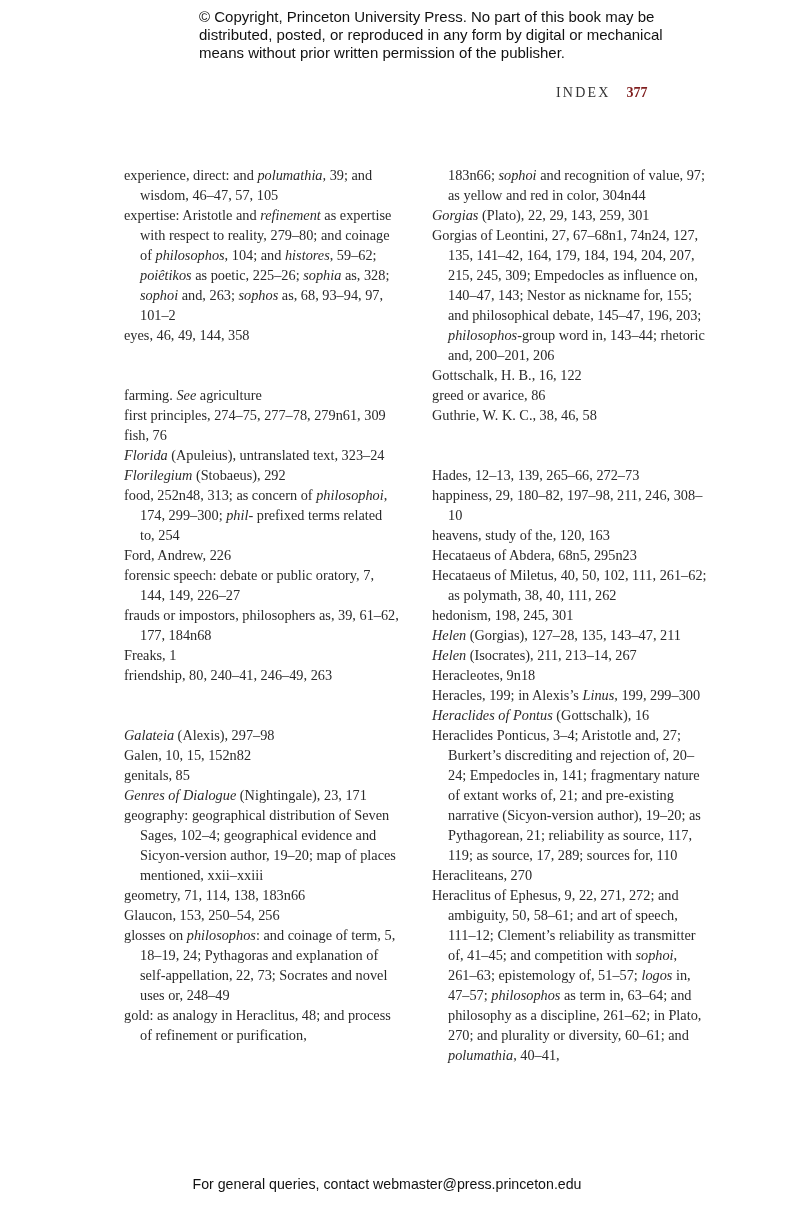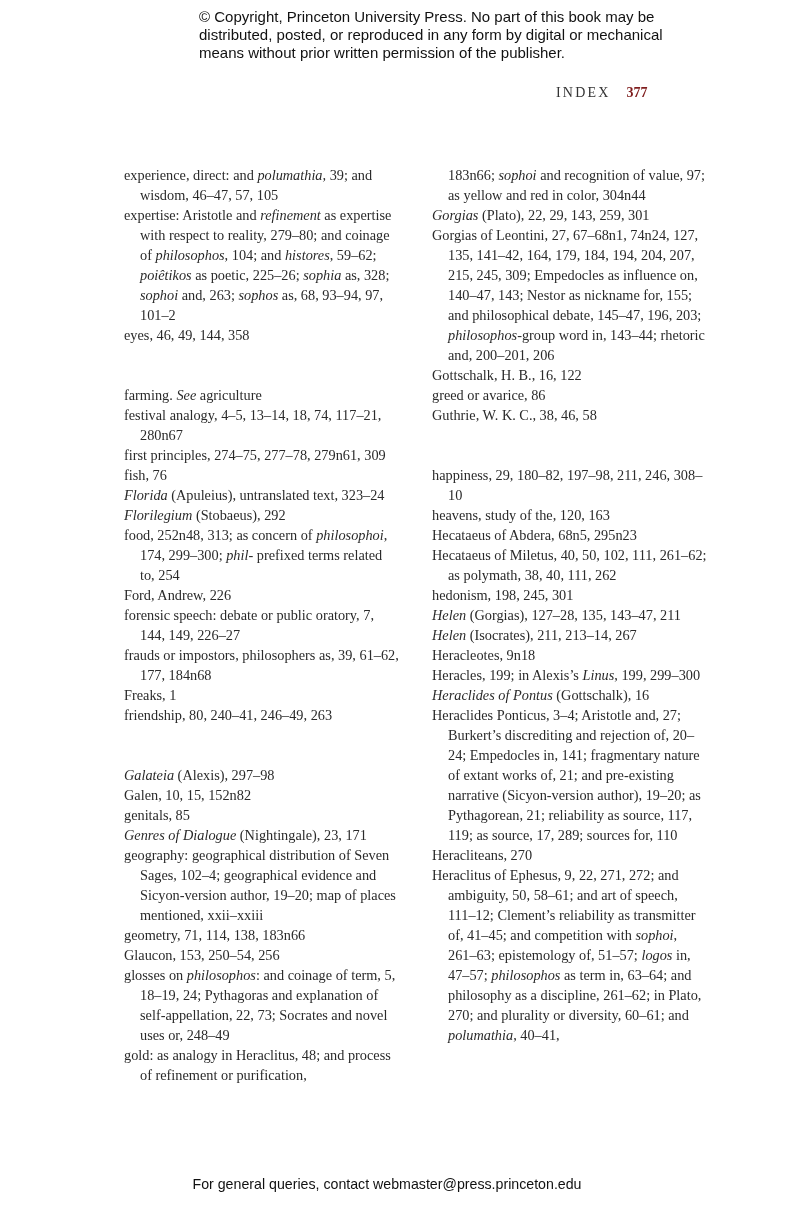--- a/index.html
+++ b/index.html
@@ -41,21 +41,20 @@
 <div class="running-head">
   <span class="label">INDEX</span><span class="pagenum">377</span>
 </div>
 
 <div class="col left">
     <p class="entry">experience, direct: and <i>polumathia,</i> 39; and wisdom, 46–47, 57, 105</p>
     <p class="entry">expertise: Aristotle and <i>refinement</i> as expertise with respect to reality, 279–80; and coinage of <i>philosophos</i>, 104; and <i>his­tores</i>, 59–62; <i>poiêtikos</i> as poetic, 225–26; <i>sophia</i> as, 328; <i>sophoi</i> and, 263; <i>sophos</i> as, 68, 93–94, 97, 101–2</p>
     <p class="entry">eyes, 46, 49, 144, 358</p>
     <div class="gap"></div>
     <p class="entry">farming. <i>See</i> agriculture</p>
-    <p class="entry">festival analogy, 4–5, 13–14, 18, 74, 117–21, 280n67</p>
     <p class="entry">first principles, 274–75, 277–78, 279n61, 309</p>
     <p class="entry">fish, 76</p>
     <p class="entry"><i>Florida</i> (Apuleius), untranslated text, 323–24</p>
     <p class="entry"><i>Florilegium</i> (Stobaeus), 292</p>
     <p class="entry">food, 252n48, 313; as concern of <i>philoso­phoi</i>, 174, 299–300; <i>phil-</i> prefixed terms related to, 254</p>
     <p class="entry">Ford, Andrew, 226</p>
     <p class="entry">forensic speech: debate or public oratory, 7, 144, 149, 226–27</p>
     <p class="entry">frauds or impostors, philosophers as, 39, 61–62, 177, 184n68</p>
     <p class="entry">Freaks, 1</p>
     <p class="entry">friendship, 80, 240–41, 246–49, 263</p>
@@ -71,20 +70,21 @@
     <p class="entry">gold: as analogy in Heraclitus, 48; and process of refinement or purification,</p>
   </div>
 <div class="col right">
     <p class="entry cont" style="padding-left: 16px;">183n66; <i>sophoi</i> and recognition of value, 97; as yellow and red in color, 304n44</p>
     <p class="entry"><i>Gorgias</i> (Plato), 22, 29, 143, 259, 301</p>
     <p class="entry">Gorgias of Leontini, 27, 67–68n1, 74n24, 127, 135, 141–42, 164, 179, 184, 194, 204, 207, 215, 245, 309; Empedocles as influ­ence on, 140–47, 143; Nestor as nickname for, 155; and philosophical debate, 145–47, 196, 203; <i>philosophos</i>-group word in, 143–44; rhetoric and, 200–201, 206</p>
     <p class="entry">Gottschalk, H. B., 16, 122</p>
     <p class="entry">greed or avarice, 86</p>
     <p class="entry">Guthrie, W. K. C., 38, 46, 58</p>
     <div class="gap"></div>
+    <p class="entry">Hades, 12–13, 139, 265–66, 272–73</p>
     <p class="entry">happiness, 29, 180–82, 197–98, 211, 246, 308–10</p>
     <p class="entry">heavens, study of the, 120, 163</p>
     <p class="entry">Hecataeus of Abdera, 68n5, 295n23</p>
     <p class="entry">Hecataeus of Miletus, 40, 50, 102, 111, 261–62; as polymath, 38, 40, 111, 262</p>
     <p class="entry">hedonism, 198, 245, 301</p>
     <p class="entry"><i>Helen</i> (Gorgias), 127–28, 135, 143–47, 211</p>
     <p class="entry"><i>Helen</i> (Isocrates), 211, 213–14, 267</p>
     <p class="entry">Heracleotes, 9n18</p>
     <p class="entry">Heracles, 199; in Alexis’s <i>Linus</i>, 199, 299–300</p>
     <p class="entry"><i>Heraclides of Pontus</i> (Gottschalk), 16</p>

